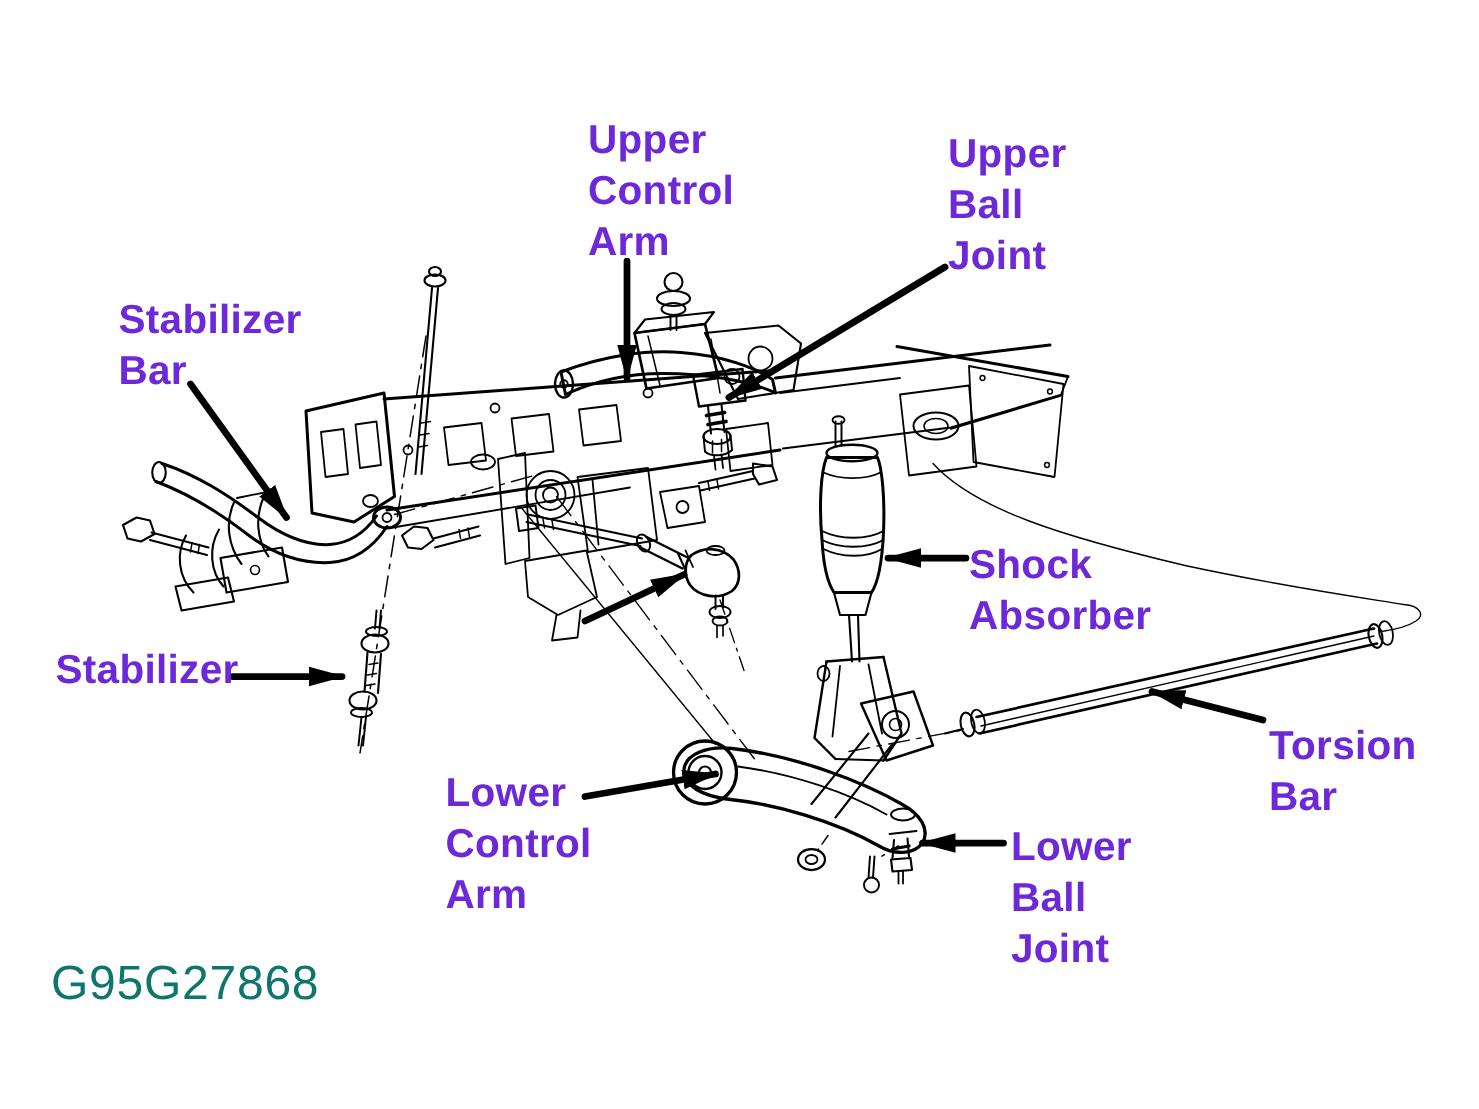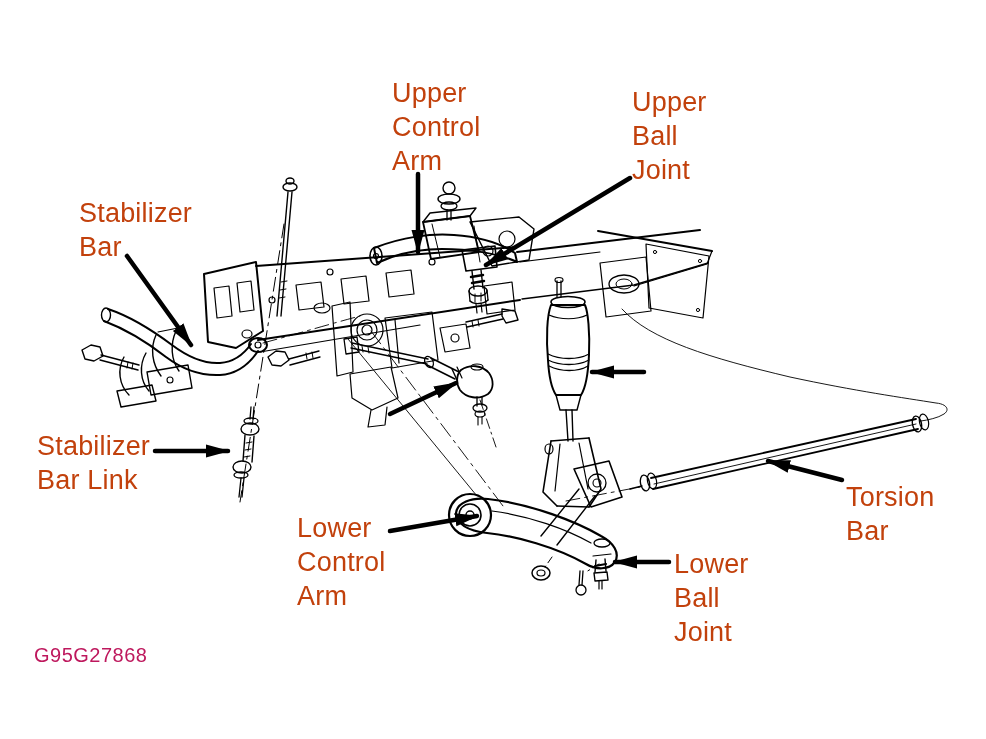--- a/index.html
+++ b/index.html
@@ -1,21 +1,21 @@
 <!DOCTYPE html>
 <html><head>
 <meta charset="utf-8">
 <style>
   html,body{margin:0;padding:0;background:#fff;}
   #stage{position:relative;width:986px;height:739px;background:#fff;overflow:hidden;
          font-family:"Liberation Sans", sans-serif;}
   #art{position:absolute;left:0;top:0;}
-  .lbl{position:absolute;color:#c2410c;font-size:27px;line-height:34px;font-weight:400;
+  .lbl{position:absolute;color:#6d28d9;font-size:27px;line-height:34px;font-weight:700;
        white-space:nowrap;letter-spacing:0.2px;}
-  .code{position:absolute;color:#be185d;font-size:20px;line-height:28px;letter-spacing:0.5px;}
+  .code{position:absolute;color:#0f766e;font-size:32px;line-height:28px;letter-spacing:0.5px;}
 </style>
 </head>
 <body>
 
 <div id="stage">
 
   <svg id="art" width="986" height="739" viewBox="0 0 986 739">
     <defs>
       <marker id="ah" viewBox="0 0 24 16" refX="22" refY="8" markerWidth="24" markerHeight="16" orient="auto" markerUnits="userSpaceOnUse">
         <path d="M0,1.5 L24,8 L0,14.5 Z" fill="#000" stroke="none"></path>
@@ -256,23 +256,26 @@
   </div>
 
   <div class="lbl" style="left:79px;top:196px">
     <div>Stabilizer</div>
     <div>Bar</div>
   </div>
 
 
   <div class="lbl" style="left:37px;top:429px">
     <div>Stabilizer</div>
-    <div>Bar Link</div>
-  </div>
-
+  </div>
+
+  <div class="lbl" style="left:646px;top:359px">
+    <div>Shock</div>
+    <div>Absorber</div>
+  </div>
 
   <div class="lbl" style="left:846px;top:480px">
     <div>Torsion</div>
     <div>Bar</div>
   </div>
 
   <div class="lbl" style="left:297px;top:511px">
     <div>Lower</div>
     <div>Control</div>
     <div>Arm</div>

